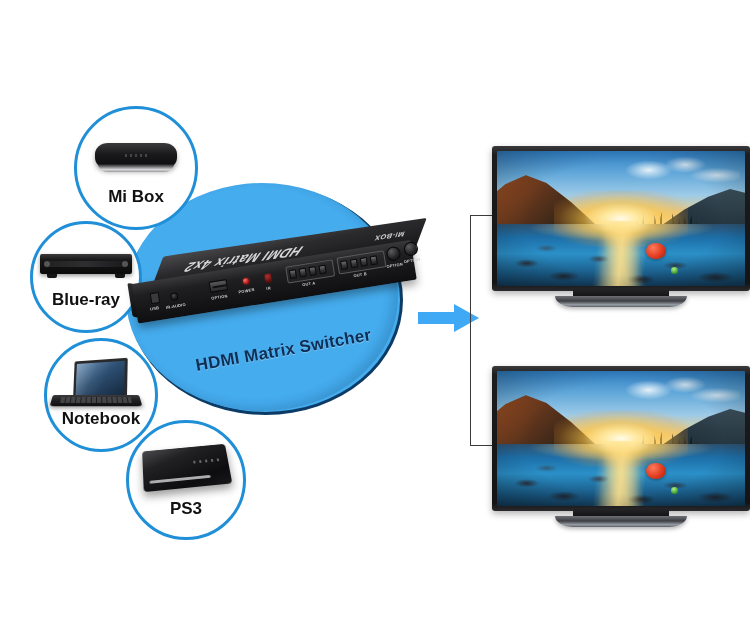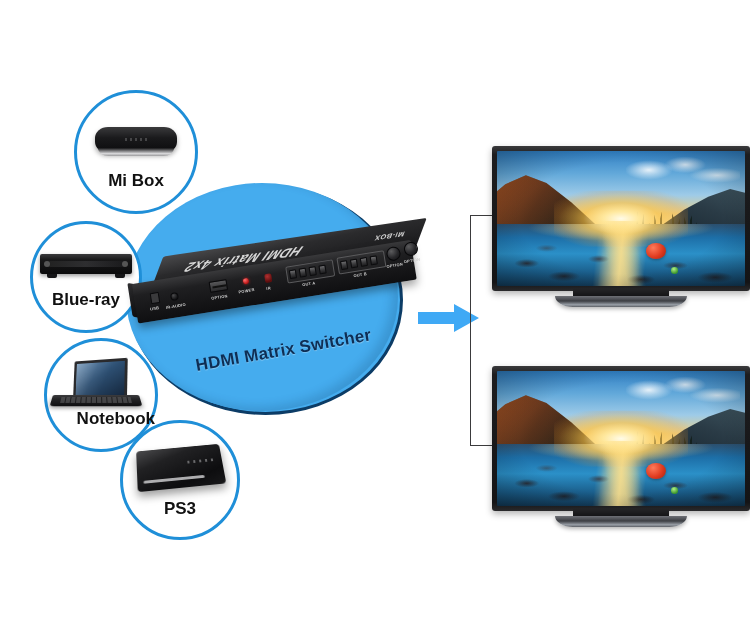--- a/index.html
+++ b/index.html
@@ -536,21 +536,21 @@
   }
 </style>
 </head>
 <body>
 
 <div id="canvas">
 
   <div class="hub-ellipse"></div>
   <div class="hub-ellipse-inner"></div>
 
-  <div class="src-circle" style="left:74px; top:90px; width:124px; height:124px;">
+  <div class="src-circle" style="left:74px; top:106px; width:124px; height:124px;">
     <div class="src-art" style="top:34px; height:36px;">
       <div class="mibox-body">
         <div class="mibox-dots"></div>
       </div>
       <div class="mibox-base"></div>
     </div>
     <div class="src-label" style="top:78px;">Mi Box</div>
   </div>
 
   <div class="src-circle" style="left:30px; top:221px; width:112px; height:112px;">
@@ -570,24 +570,24 @@
 
   <div class="src-circle" style="left:44px; top:338px; width:114px; height:114px;">
     <div class="src-art" style="top:16px; height:62px;">
       <div class="nb-screen">
         <div class="nb-glare"></div>
       </div>
       <div class="nb-base">
         <div class="nb-keys"></div>
       </div>
     </div>
-    <div class="src-label" style="top:68px;text-align:right;">Notebook</div>
+    <div class="src-label" style="top:68px;">Notebook</div>
   </div>
 
-  <div class="src-circle" style="left:120px; top:420px; width:120px; height:120px;">
+  <div class="src-circle" style="left:126px; top:420px; width:120px; height:120px;">
     <div class="src-art" style="top:22px; height:52px;">
       <div class="ps3-body">
         <div class="ps3-slot"></div>
         <div class="ps3-dots"></div>
       </div>
     </div>
     <div class="src-label" style="top:76px;">PS3</div>
   </div>
 
   <div class="device">

